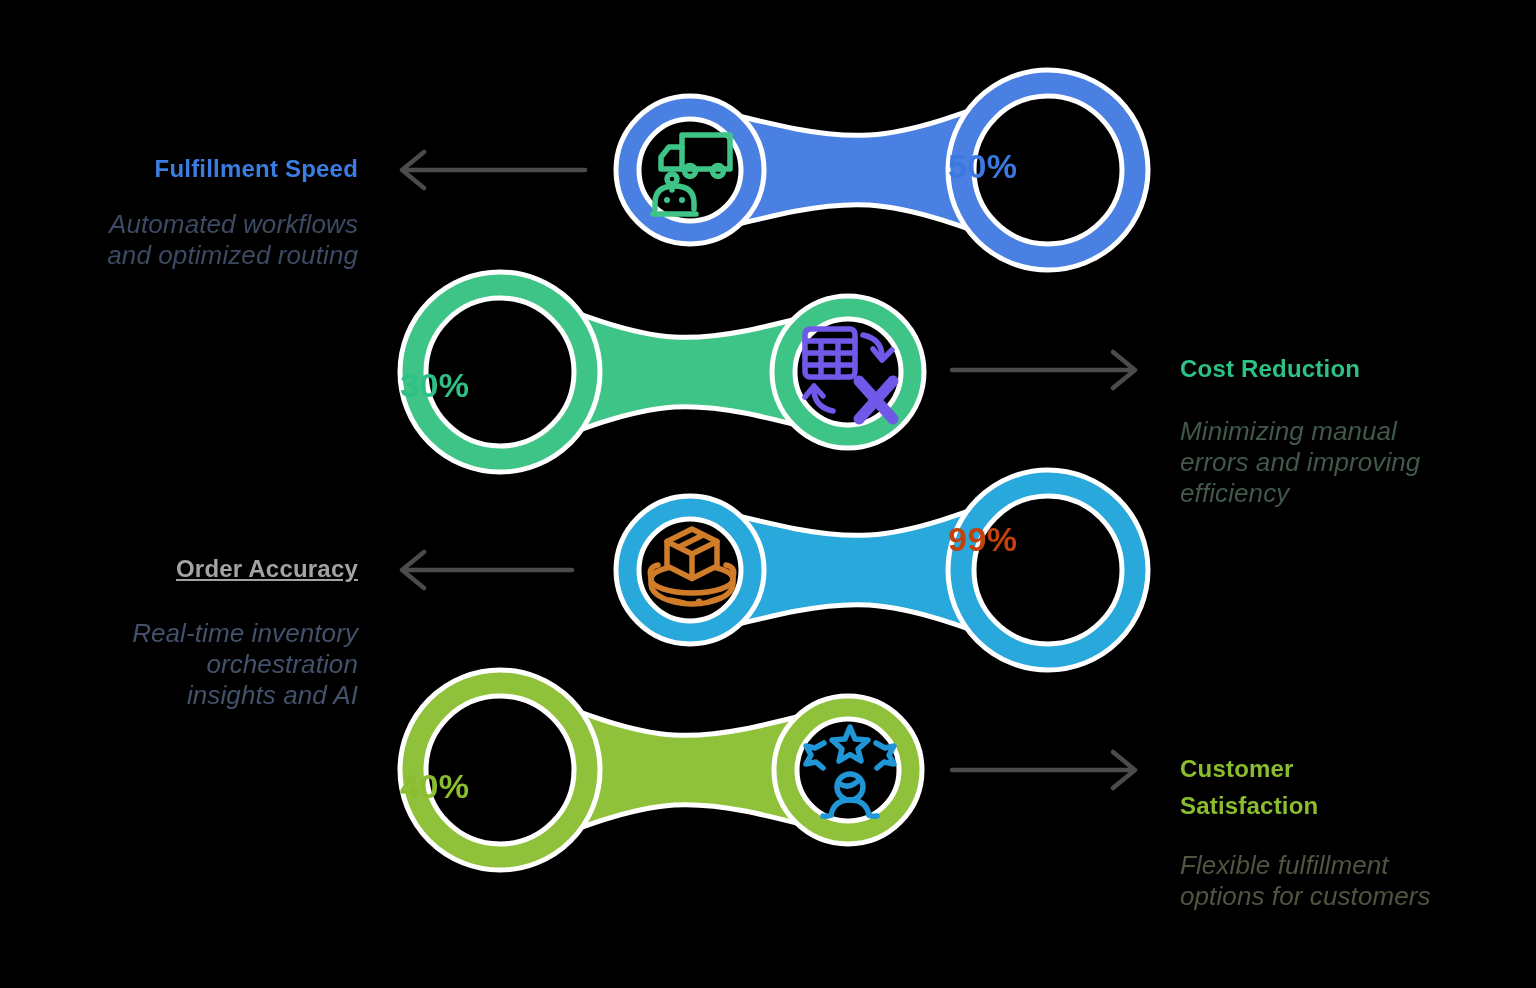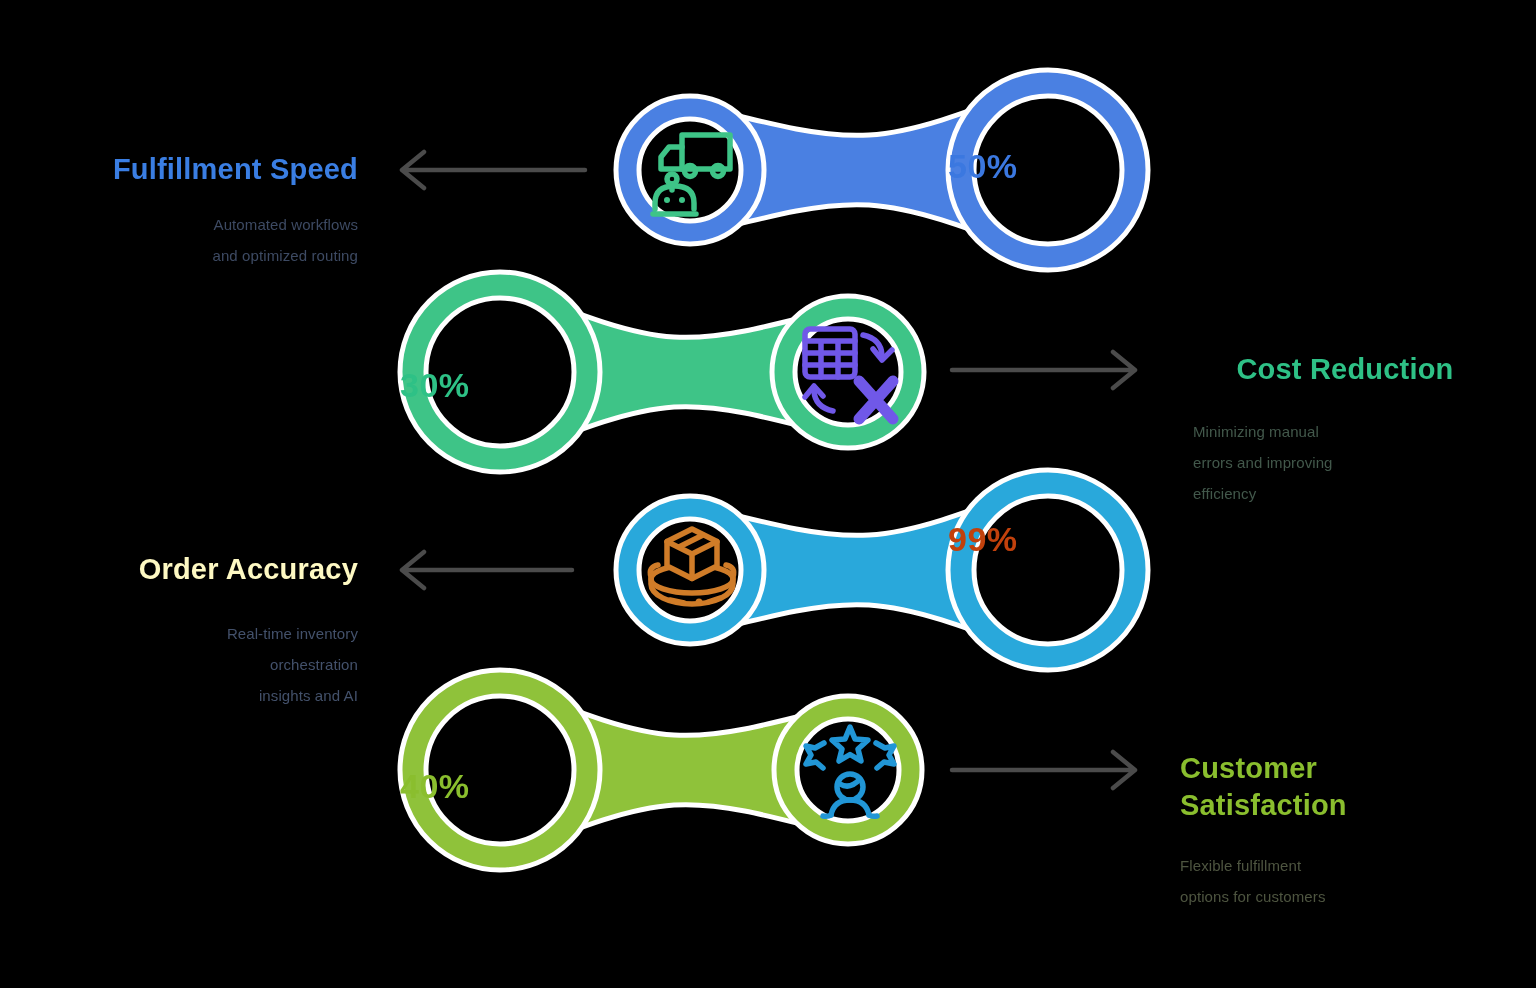--- a/index.html
+++ b/index.html
@@ -5,23 +5,23 @@
   html,body{margin:0;padding:0;}
   body{
     width:1536px;height:988px;position:relative;overflow:hidden;
     background:#000000;
     font-family:"Liberation Sans", sans-serif;
   }
   #stage{position:absolute;left:0;top:0;width:1536px;height:988px;}
   svg.canvas{position:absolute;left:0;top:0;}
   .label-block{position:absolute;}
   .label-block.align-right{text-align:right;}
-  .row-title{font-size:29px;font-weight:700;letter-spacing:.2px;line-height:34px;}
+  .row-title{font-size:24px;font-weight:700;letter-spacing:.2px;line-height:34px;}
   .row-title.two-line{line-height:37px;}
-  .row-desc{font-size:15px;font-weight:500;line-height:31px;letter-spacing:.1px;}
+  .row-desc{font-size:26px;font-weight:500;line-height:31px;letter-spacing:.1px;font-style:italic;}
   .pct{
     position:absolute;width:200px;text-align:left;
     font-size:34px;font-weight:700;letter-spacing:.5px;
   }
 </style>
 </head>
 <body style="background: rgb(0, 0, 0);">
 
 <div id="stage">
 
@@ -114,30 +114,30 @@
 
   <div class="label-block align-right" style="left:60px;top:152px;width:298px;">
     <div class="row-title" style="color: rgb(58, 126, 227);">Fulfillment Speed</div>
     <div class="row-desc" style="margin-top: 23px; color: rgb(61, 74, 99);">
       <div>Automated workflows</div>
       <div>and optimized routing</div>
     </div>
   </div>
 
   <div class="label-block" style="left:1180px;top:352px;width:330px;">
-    <div class="row-title" style="color: rgb(46, 193, 134); text-align: center;">Cost Reduction</div>
-    <div class="row-desc" style="margin-top: 30px; color: rgb(66, 88, 75); margin-left: 13px;">
+    <div class="row-title" style="color: rgb(46, 193, 134);">Cost Reduction</div>
+    <div class="row-desc" style="margin-top: 30px; color: rgb(66, 88, 75);">
       <div>Minimizing manual</div>
       <div>errors and improving</div>
       <div>efficiency</div>
     </div>
   </div>
 
   <div class="label-block align-right" style="left:60px;top:552px;width:298px;">
-    <div class="row-title" style="color: #fef9c3;">Order Accuracy</div>
+    <div class="row-title" style="color: #a3a3a3; text-decoration: underline;">Order Accuracy</div>
     <div class="row-desc" style="margin-top: 32px; color: rgb(67, 81, 107);">
       <div>Real-time inventory</div>
       <div>orchestration</div>
       <div>insights and AI</div>
     </div>
   </div>
 
   <div class="label-block" style="left:1180px;top:750px;width:330px;">
     <div class="row-title two-line" style="color: rgb(138, 190, 46);">
       <div>Customer</div>

